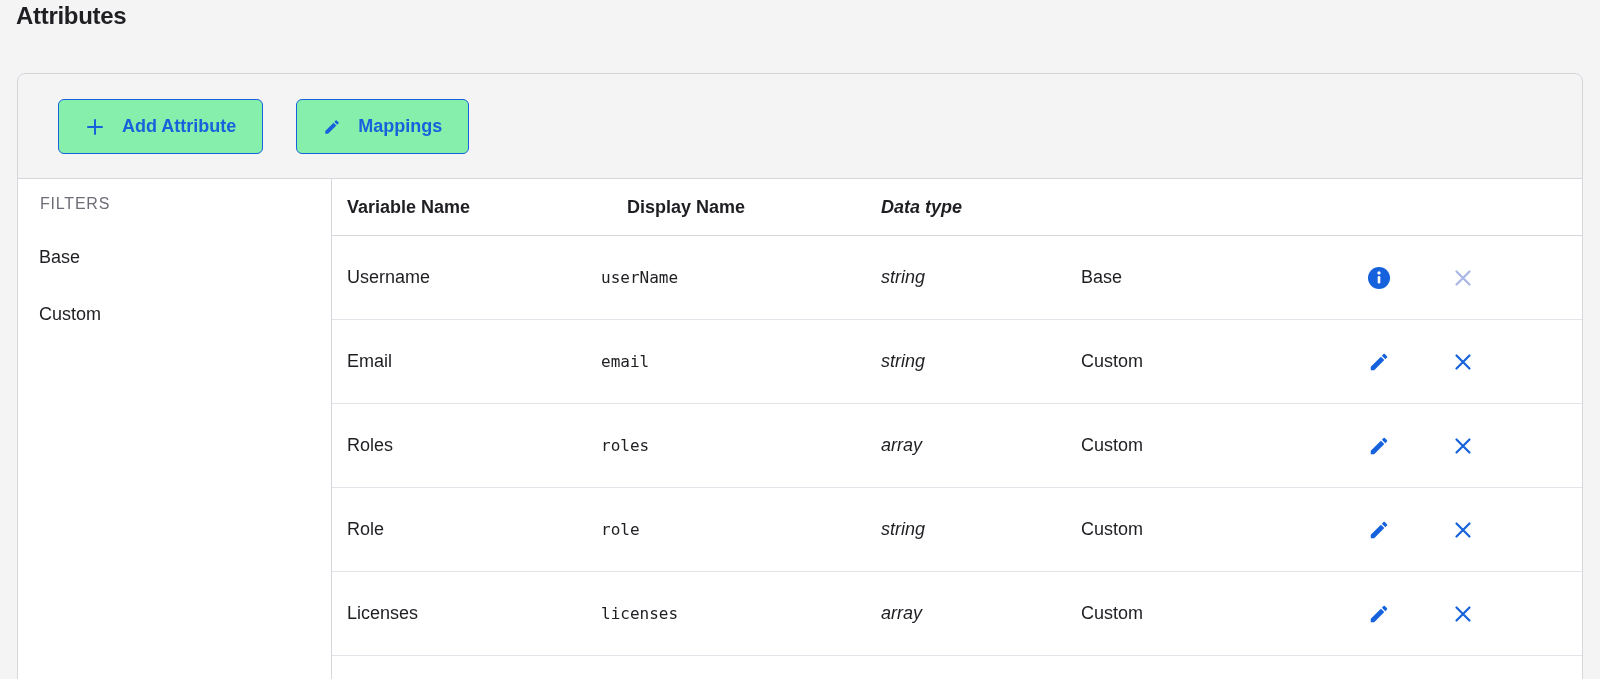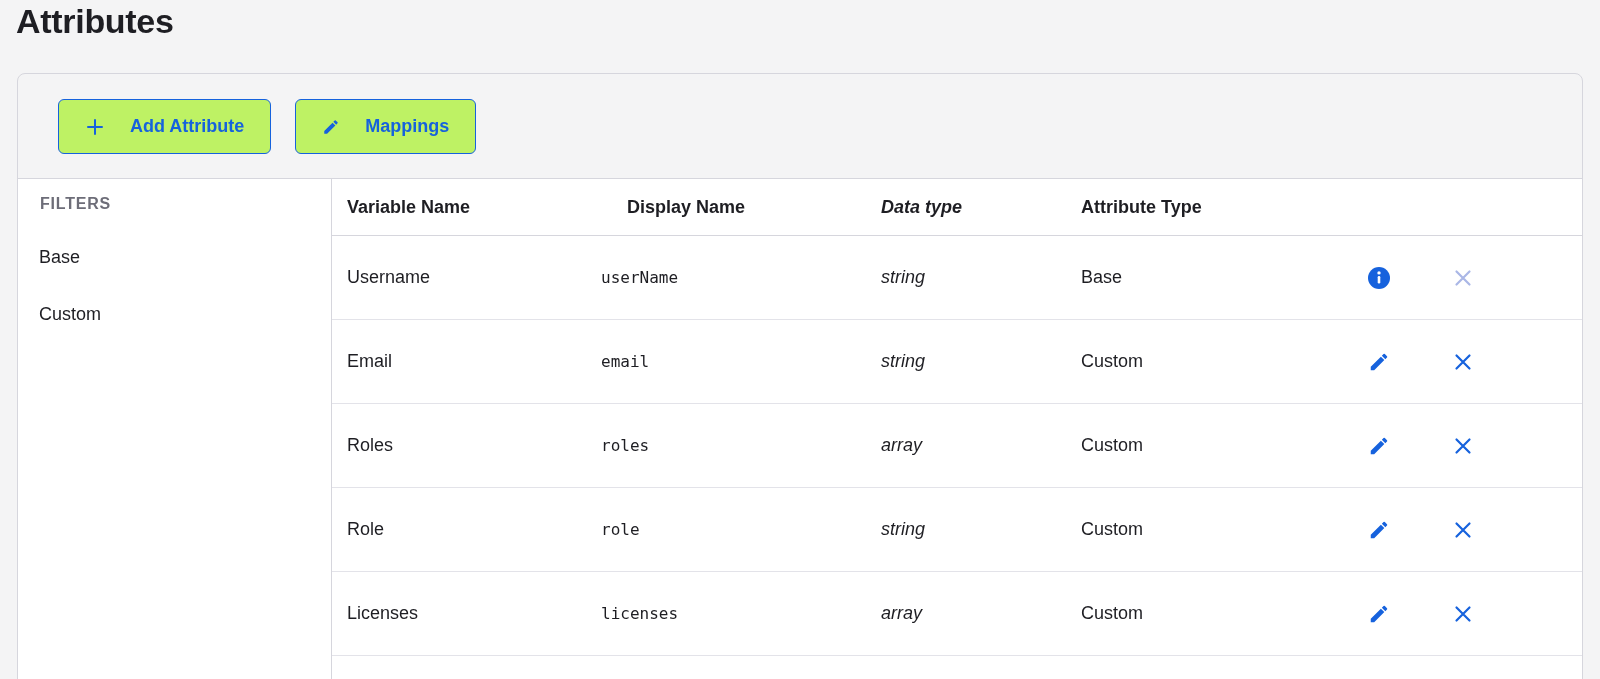--- a/index.html
+++ b/index.html
@@ -15,62 +15,62 @@
   *{box-sizing:border-box;margin:0;padding:0;}
   html,body{width:1600px;height:679px;overflow:hidden;}
   body{
     background:var(--page-bg);
     font-family:"Liberation Sans", sans-serif;
     color:var(--text);
     position:relative;
   }
   .page-title{
     position:absolute;left:16px;top:2px;
-    font-size:34px;font-weight:700;letter-spacing:-0.3px;color:var(--text);
+    font-size:24px;font-weight:700;letter-spacing:-0.3px;color:var(--text);
   }
   .panel{
     position:absolute;left:17px;top:73px;width:1566px;height:640px;
     border:1px solid var(--panel-border);
     border-radius:8px;
     background:var(--page-bg);
     overflow:hidden;
   }
   .toolbar{
     height:104px;
     padding:25px 0 0 40px;
     display:flex;align-items:flex-start;
   }
   .btn{
-    display:inline-flex;align-items:center;justify-content:center;gap:25px;
+    display:inline-flex;align-items:center;justify-content:center;gap:17px;
     height:55px;padding:0 26px;
-    background:#bef264;
+    background:#86efac;
     border:1px solid var(--accent);
     border-radius:6px;
     color:var(--accent);
     font-family:"Liberation Sans", sans-serif;
     font-size:18px;font-weight:700;
     cursor:pointer;
   }
-  .btn + .btn{margin-left:24px;}
+  .btn + .btn{margin-left:33px;}
   .btn .icon{display:inline-flex;align-items:center;color:var(--accent);}
   .content{
     display:flex;
     border-top:1px solid var(--panel-border);
     background:#ffffff;
     height:535px;
   }
   .sidebar{
     width:314px;flex:0 0 314px;
     border-right:1px solid var(--panel-border);
     background:#ffffff;
   }
   .filters-heading{
     height:50px;display:flex;align-items:center;
     padding-left:22px;
-    font-size:16px;font-weight:700;letter-spacing:0.8px;
+    font-size:16px;font-weight:400;letter-spacing:0.8px;
     color:var(--muted);
   }
   .filter-list{list-style:none;}
   .filter-item{
     height:57px;display:flex;align-items:center;
     padding-left:21px;
     font-size:18px;color:var(--text);
     cursor:pointer;
   }
   .filter-item.selected{background:var(--selected-bg);}
@@ -141,21 +141,20 @@
         <li class="filter-item">Custom</li>
       </ul>
     </aside>
 
     <div class="table">
 
       <div class="thead">
         <div class="cell c2">Variable Name</div>
         <div class="cell c1">Display Name</div>
         <div class="cell c3">Data type</div>
-        <div class="cell c4">Attribute Type</div>
         <div class="c-actions"></div>
       </div>
 
       <div class="tr">
         <div class="cell c1">Username</div>
         <div class="cell c2 mono">userName</div>
         <div class="cell c3">string</div>
         <div class="cell c4">Base</div>
         <div class="c-actions">
           <button class="icon-btn">

